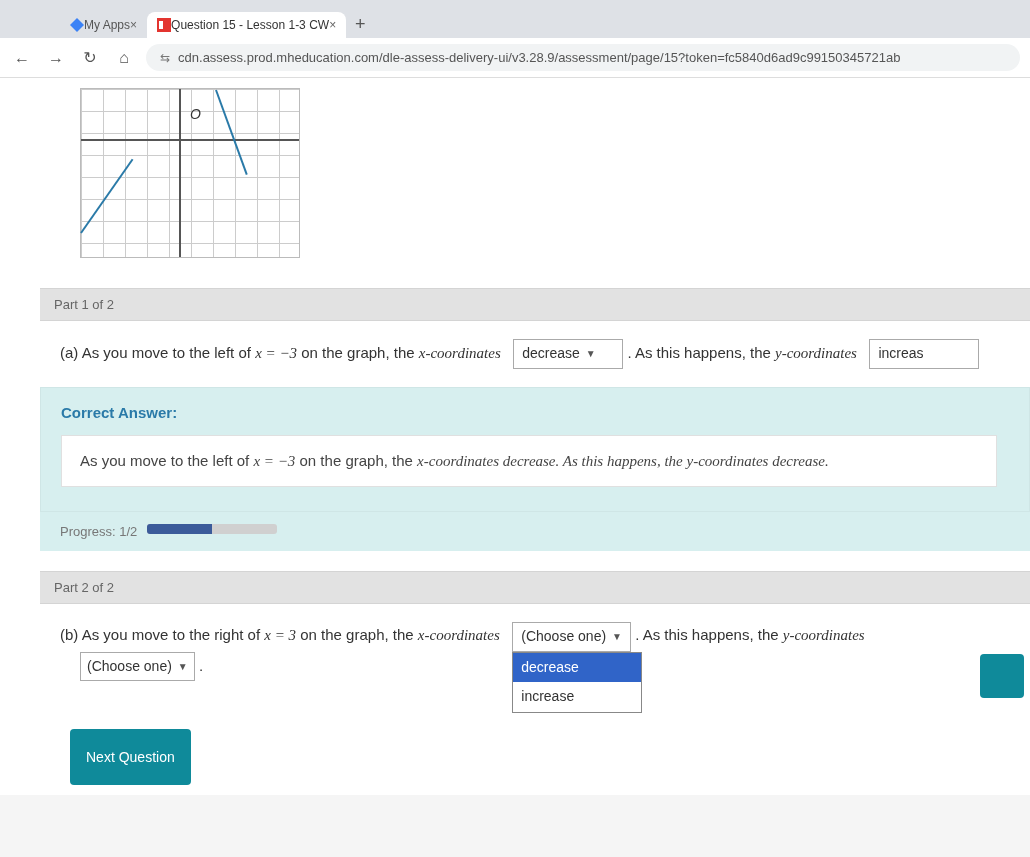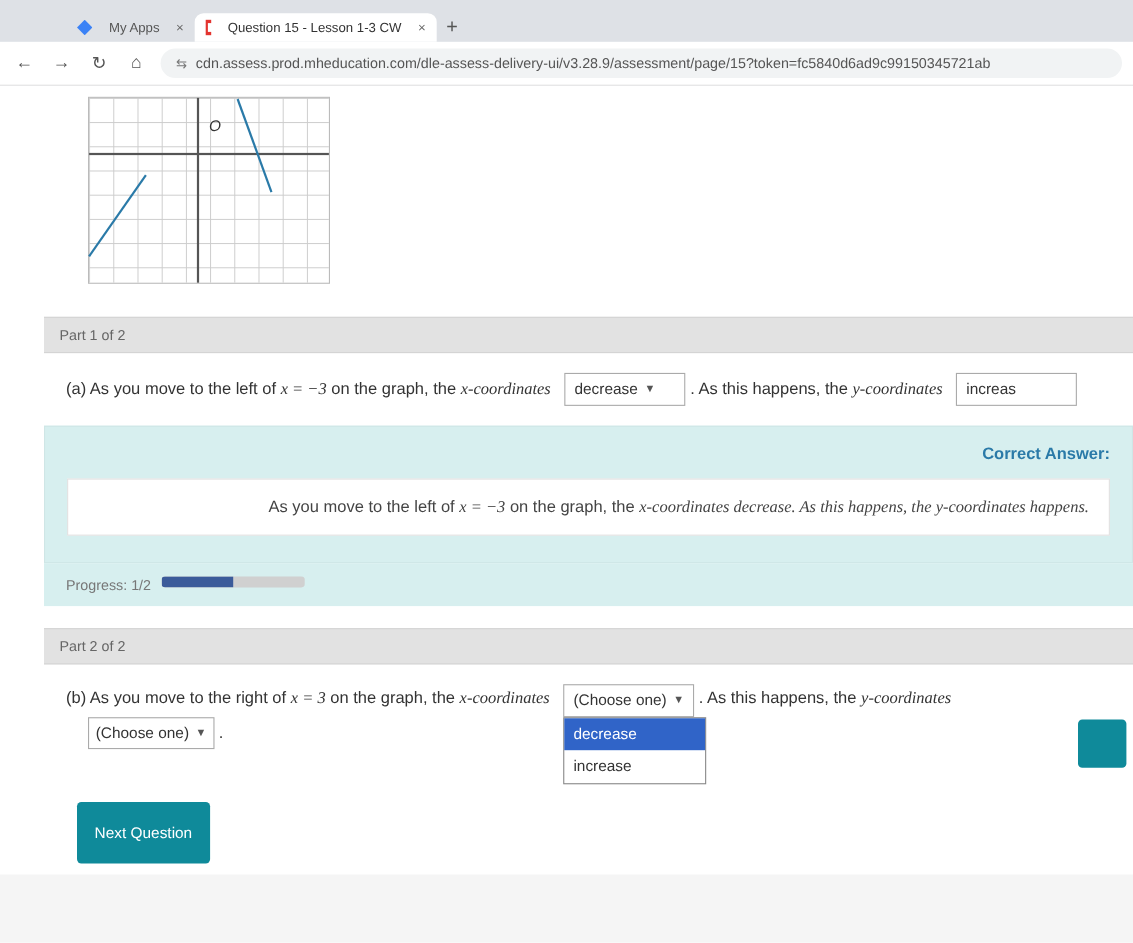--- a/index.html
+++ b/index.html
@@ -17,21 +17,21 @@
   .tab-bar {
     display: flex;
     align-items: flex-end;
     height: 38px;
     padding: 4px 8px 0 60px;
     gap: 0;
   }
   .tab {
     display: flex;
     align-items: center;
-    gap: 15px;
+    gap: 0;
     padding: 6px 10px;
     border-radius: 8px 8px 0 0;
     font-size: 12px;
     color: #555;
     max-width: 220px;
     white-space: nowrap;
     overflow: hidden;
   }
   .tab.active { background: #fff; color: #333; margin-top: 32px; }
   .tab .favicon { width: 14px; height: 14px; display: inline-block; }
@@ -100,23 +100,22 @@
   .question-block { padding:18px 20px; font-size:15px; line-height:1.7; }
   .dropdown {
     display:inline-flex; align-items:center; gap:6px;
     border:1px solid #aaa; padding:2px 8px; font-size:14px;
     background:#fff; cursor:pointer; min-width:110px;
   }
   .dropdown .caret { font-size:10px; color:#555; }
   .dropdown.small { min-width:auto; padding:2px 6px; }
 
   .correct-box {
-    background:#d7efef; padding:16px 20px 24px 20px;
+    background:#d7efef; padding:16px 32px 24px 20px;
     border:1px solid #cfe6e6;
-    text-align:right;
   }
   .correct-box h4 { color:#2a7aa8; font-size:15px; margin-bottom:14px; font-weight:bold;}
   .correct-inner {
     background:#fff; border:1px solid #e0e0e0; padding:16px 18px;
     font-size:15px; color:#444;
   }
   .progress-row {
     display:flex; align-items:flex-start; gap:10px;
     padding:12px 20px; color:#777; font-size:13px;
     background:#d7efef;
@@ -214,21 +213,21 @@
     </span>
   </div>
 
   <div class="correct-box">
     <h4>Correct Answer:</h4>
     <div class="correct-inner">
       <span>As you move to the left of </span>
       <span class="math-var">x = −3</span>
       <span> on the graph, the </span>
       <span class="math-var">x-coordinates decrease. As this happens, the </span>
-      <span class="math-var">y-coordinates happens.</span>
+      <span class="math-var">y-coordinates decrease.</span>
     </div>
   </div>
   <div class="progress-row">
     <span>Progress: 1/2</span>
     <div class="progress-track">
       <div class="progress-fill"></div>
     </div>
   </div>
 
   

